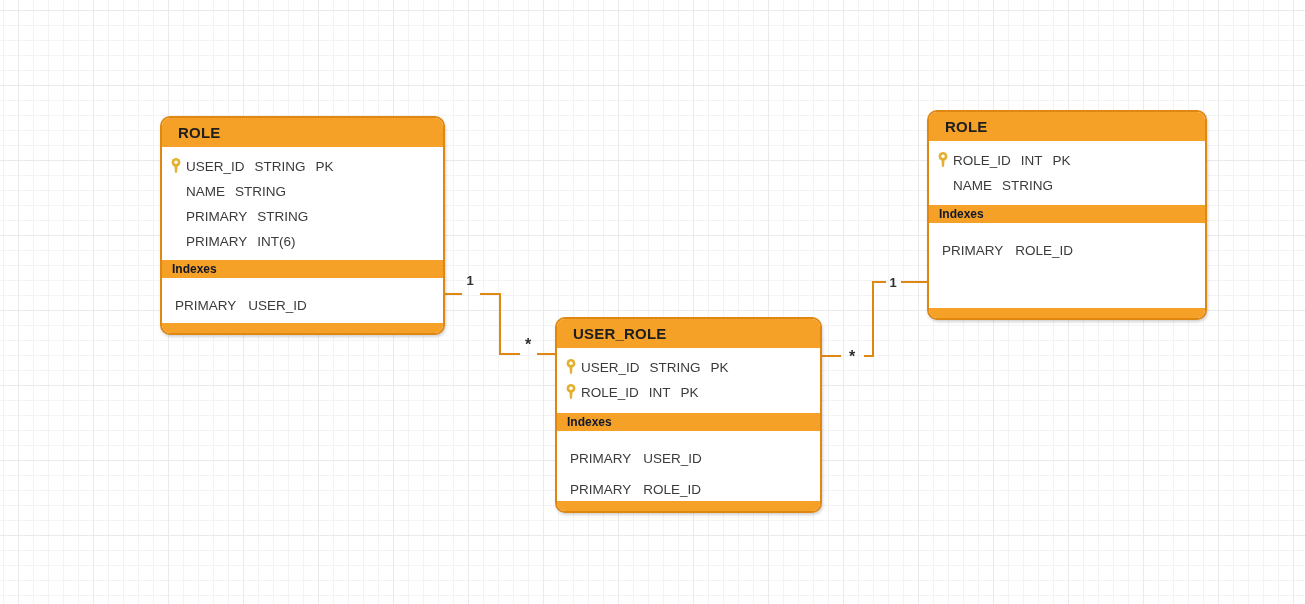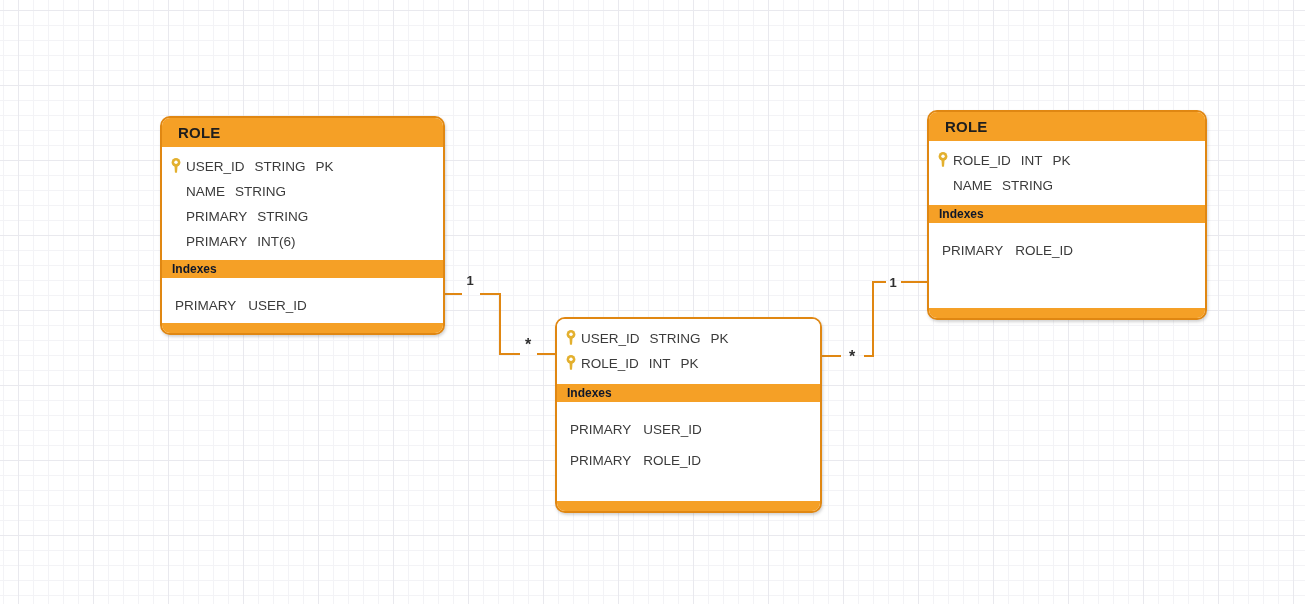--- a/index.html
+++ b/index.html
@@ -161,20 +161,23 @@
     </div>
     <div class="t-ixrows">
           <div class="ix-row">
             <span class="ix-name">PRIMARY</span>
             <span class="ix-col">ROLE_ID</span>
           </div>
         </div>
     <div class="t-footer"></div>
   </div>
       <div class="table" style="left: 555px; top: 317px; width: 267px; height: 196px;">
+    <div class="t-header">
+      <span class="t-title">USER_ROLE</span>
+    </div>
     <div class="t-fields" style="height: 65px; box-sizing: border-box;">
           <div class="f-row">
             <span class="f-icon">
               <svg width="14" height="19" viewBox="0 0 14 19" xmlns="http://www.w3.org/2000/svg">
                 <circle cx="7" cy="5.4" r="4.4" fill="#e3b02f"></circle>
                 <circle cx="7" cy="5.2" r="1.7" fill="#ffffff"></circle>
                 <path d="M5.5 9 L8.5 9 L8.05 15.4 A1.6 1.6 0 0 1 5.95 15.4 Z" fill="#e3b02f"></path>
               </svg>
             </span>
             <span class="f-name">USER_ID</span>

